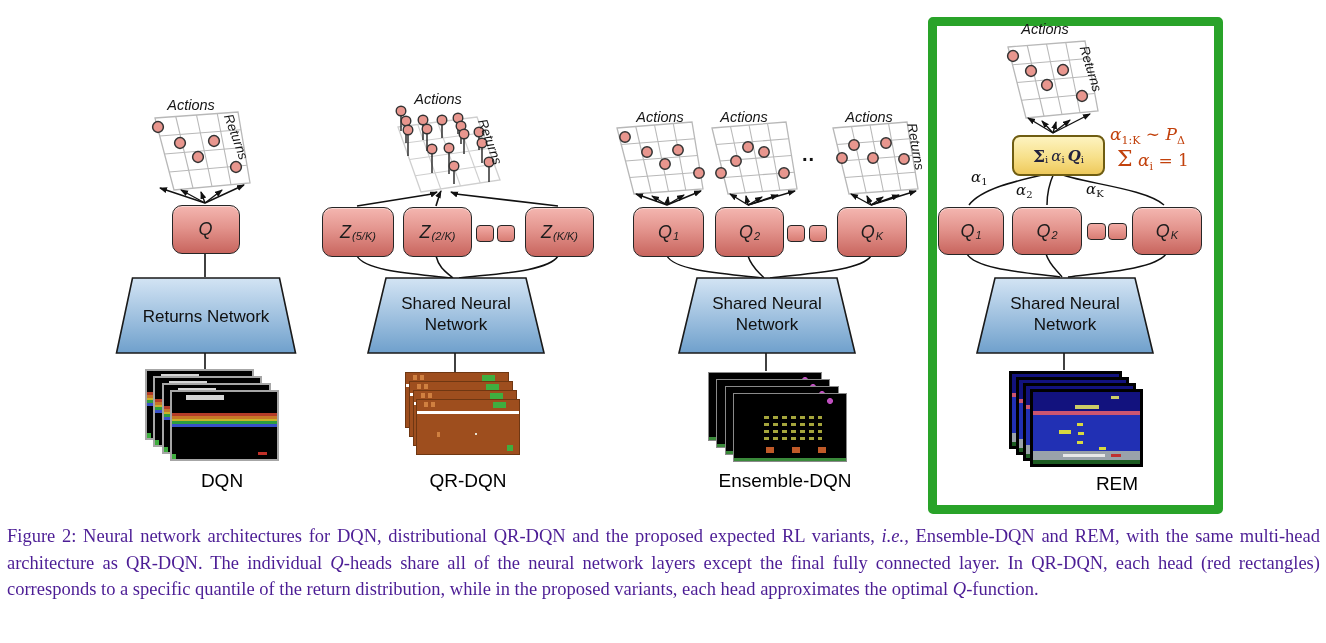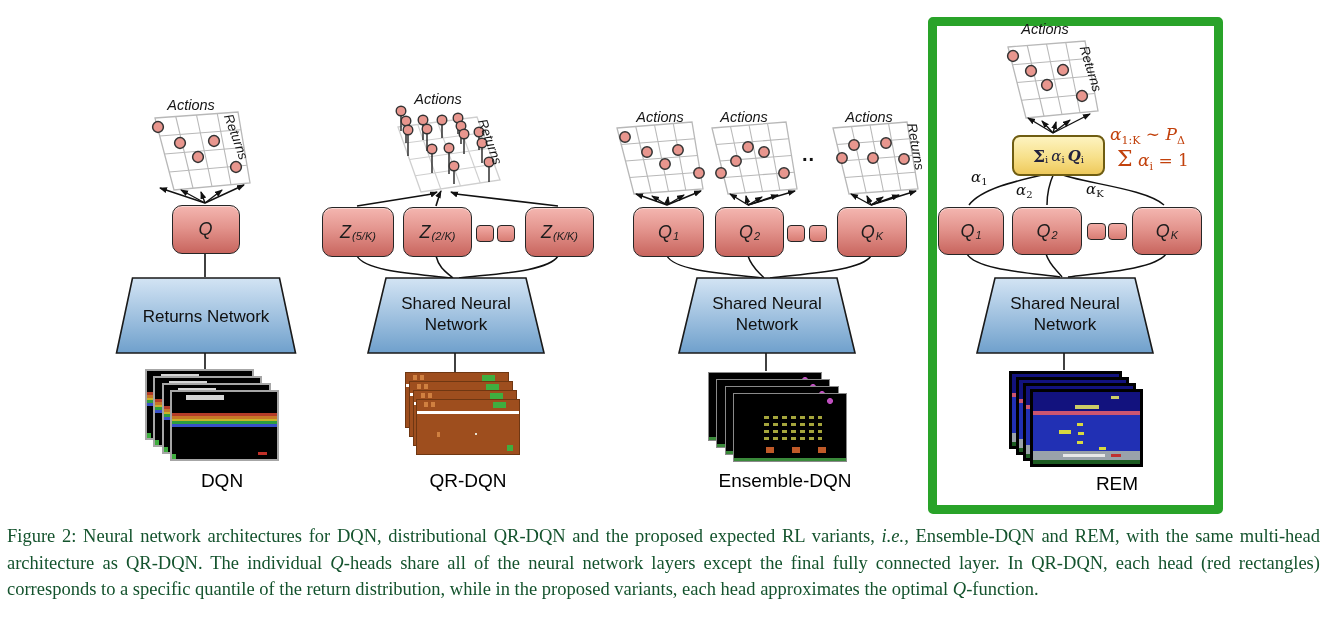--- a/index.html
+++ b/index.html
@@ -66,21 +66,21 @@
     linear-gradient(#d8d840,#d8d840) 44px 31px/6px 3px no-repeat,
     linear-gradient(#d8d840,#d8d840) 45px 40px/6px 3px no-repeat,
     linear-gradient(#d8d840,#d8d840) 44px 49px/6px 3px no-repeat,
     linear-gradient(#d8d840,#d8d840) 66px 55px/7px 3px no-repeat,
     linear-gradient(#e8e8e8,#e8e8e8) 30px 62px/42px 3px no-repeat,
     linear-gradient(#c03030,#c03030) 78px 62px/10px 3px no-repeat,
     linear-gradient(#9aa2aa,#9aa2aa) 0 59px/100% 9px no-repeat,
     linear-gradient(#1d5c22,#1d5c22) 0 68px/100% 4px no-repeat,
     #2130b4;}
   .caption{position:absolute;left:7px;top:523px;width:1313px;font-family:"Liberation Serif",serif;
-           font-size:18.5px;line-height:26.5px;color:#14532d;text-align:justify;}
+           font-size:18.5px;line-height:26.5px;color:#4c1d95;text-align:justify;}
   .caption .it{font-style:italic;}
 </style>
 </head>
 <body>
 
 <div class="canvas">
 
   <div class="green-box" style="left:928px;top:17px;width:277px;height:479px;"></div>
 
   <svg id="deco" viewBox="0 0 1326 643">

